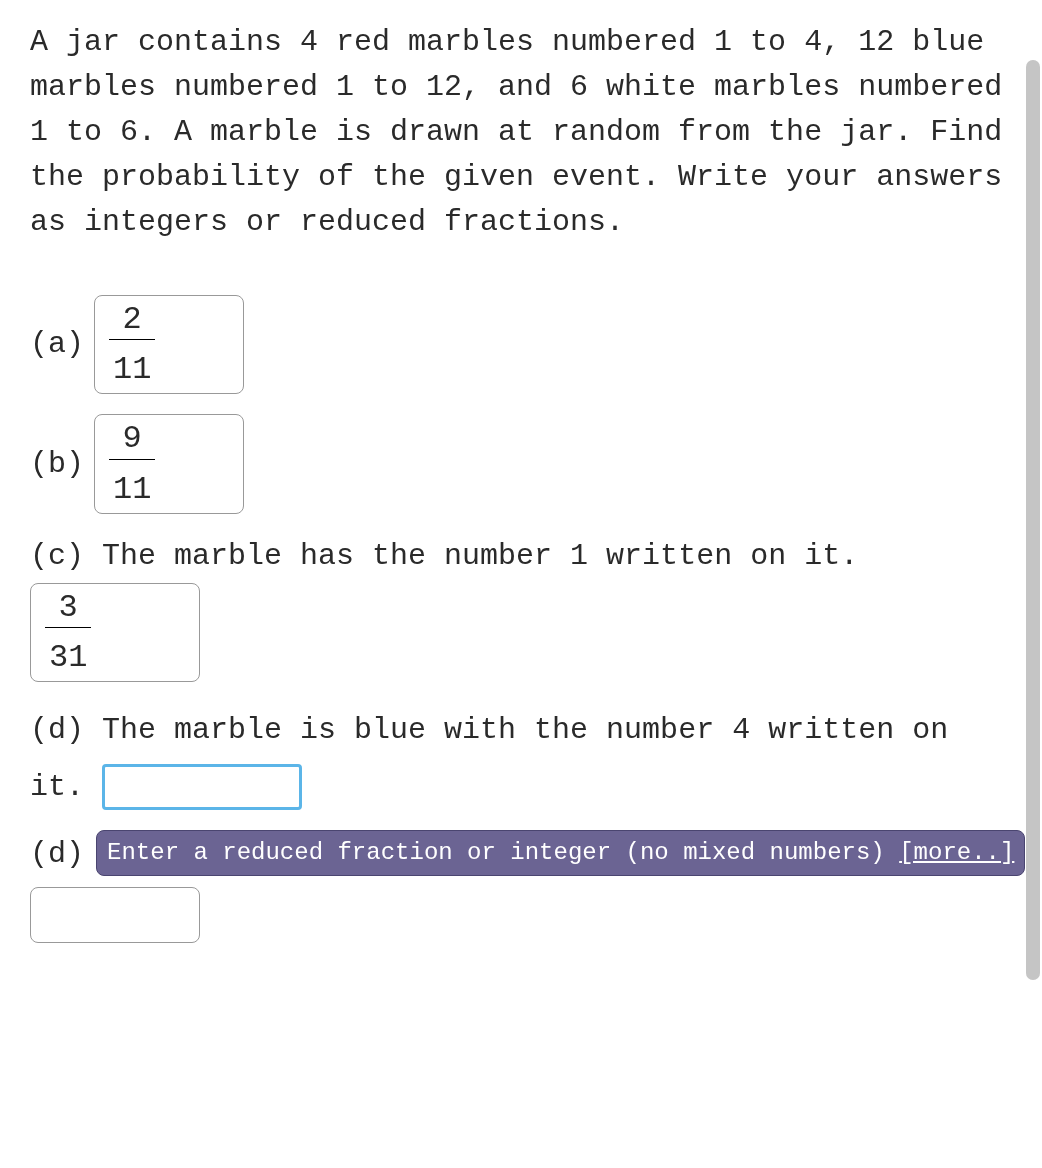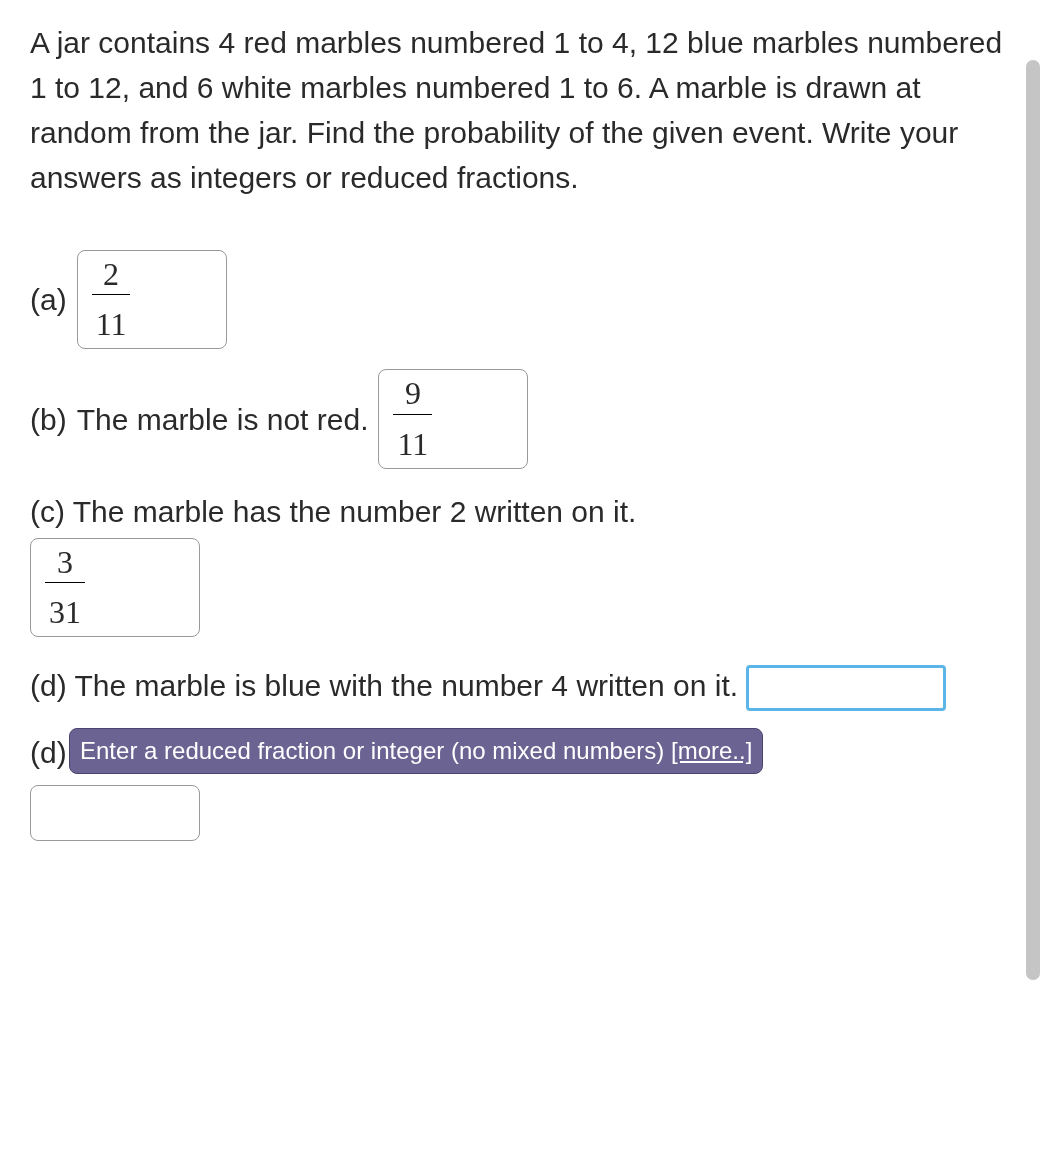--- a/index.html
+++ b/index.html
@@ -1,16 +1,17 @@
 <!DOCTYPE html>
 <html><head>
   <meta charset="utf-8">
   <style>
     * {
       box-sizing: border-box;
+      font-family: Liberation Mono, monospace;
     }
     body {
       margin: 0;
       padding: 20px 30px;
       font-family: Arial, Helvetica, sans-serif;
       font-size: 30px;
       color: #2a2a2a;
       line-height: 1.5;
       background: #fff;
       width: 1042px;
@@ -116,34 +117,33 @@
         <span class="num">2</span>
         <span class="den">11</span>
       </div>
     </div>
   </div>
 </div>
 
 <div class="part">
   <div class="part-row">
     <span>(b)</span>
-    <span>The marble is not red.</span>
     <div class="answer-box">
       <div class="fraction">
         <span class="num">9</span>
         <span class="den">11</span>
       </div>
     </div>
   </div>
 </div>
 
 <div class="part">
   <div>
     <span>(c)</span>
-    <span>The marble has the number 2 written on it.</span>
+    <span>The marble has the number 1 written on it.</span>
   </div>
   <div class="part-row" style="margin-top:4px;">
     <div class="answer-box small">
       <div class="fraction">
         <span class="num">3</span>
         <span class="den">31</span>
       </div>
     </div>
   </div>
 </div>

